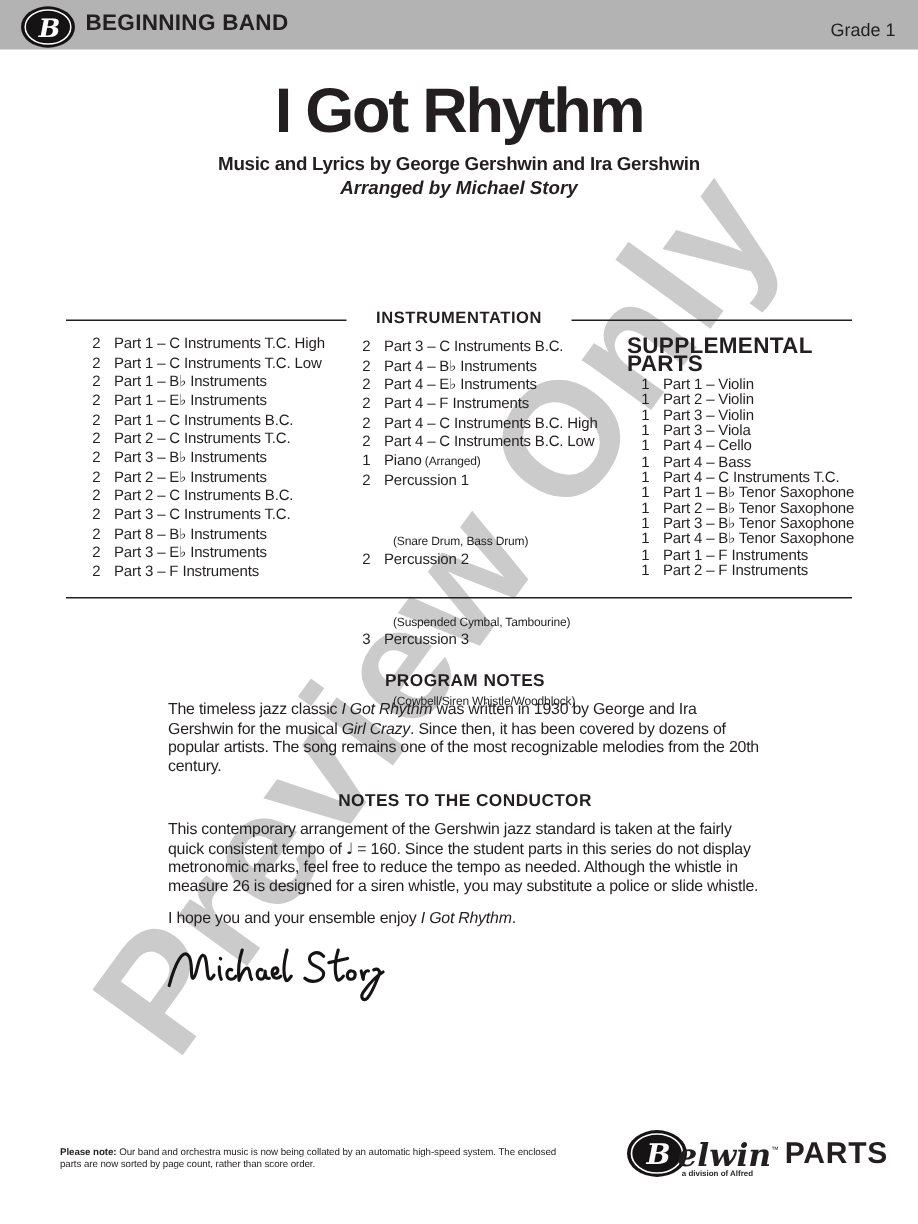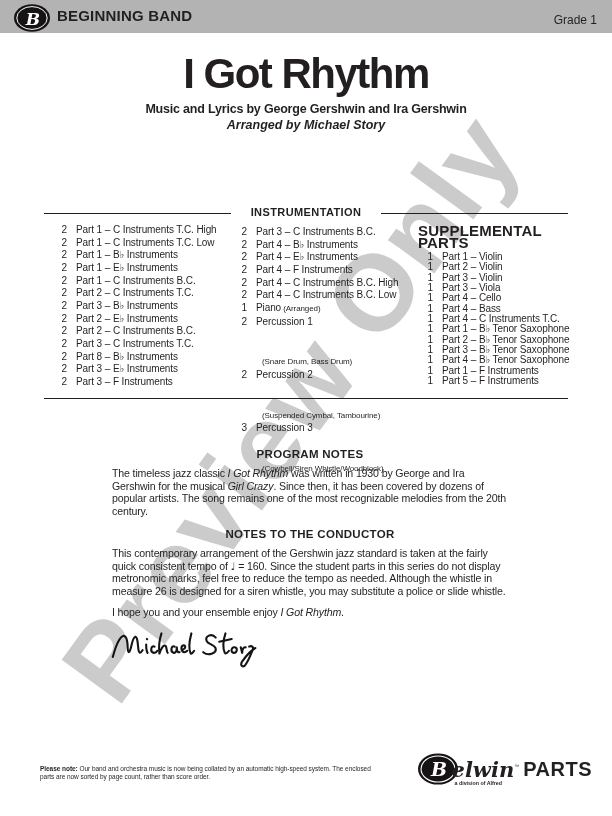--- a/index.html
+++ b/index.html
@@ -309,21 +309,21 @@
           </div>
           <div>
             <div class="inst-row">
               <span class="qty">1</span>
               <span class="lbl">Part 1 – F Instruments</span>
             </div>
           </div>
           <div>
             <div class="inst-row">
               <span class="qty">1</span>
-              <span class="lbl">Part 5 – F Instruments</span>
+              <span class="lbl">Part 2 – F Instruments</span>
             </div>
           </div>
         </div>
     </div>
 
     <div class="divider"></div>
 
     <section class="notes program">
       <h2>PROGRAM NOTES</h2>
       <p><span>The timeless jazz classic </span><i>I Got Rhythm</i><span> was written in 1930 by George and Ira Gershwin for the musical </span><i>Girl Crazy</i><span>. Since then, it has been covered by dozens of popular artists. The song remains one of the most recognizable melodies from the 20th century.</span></p>

